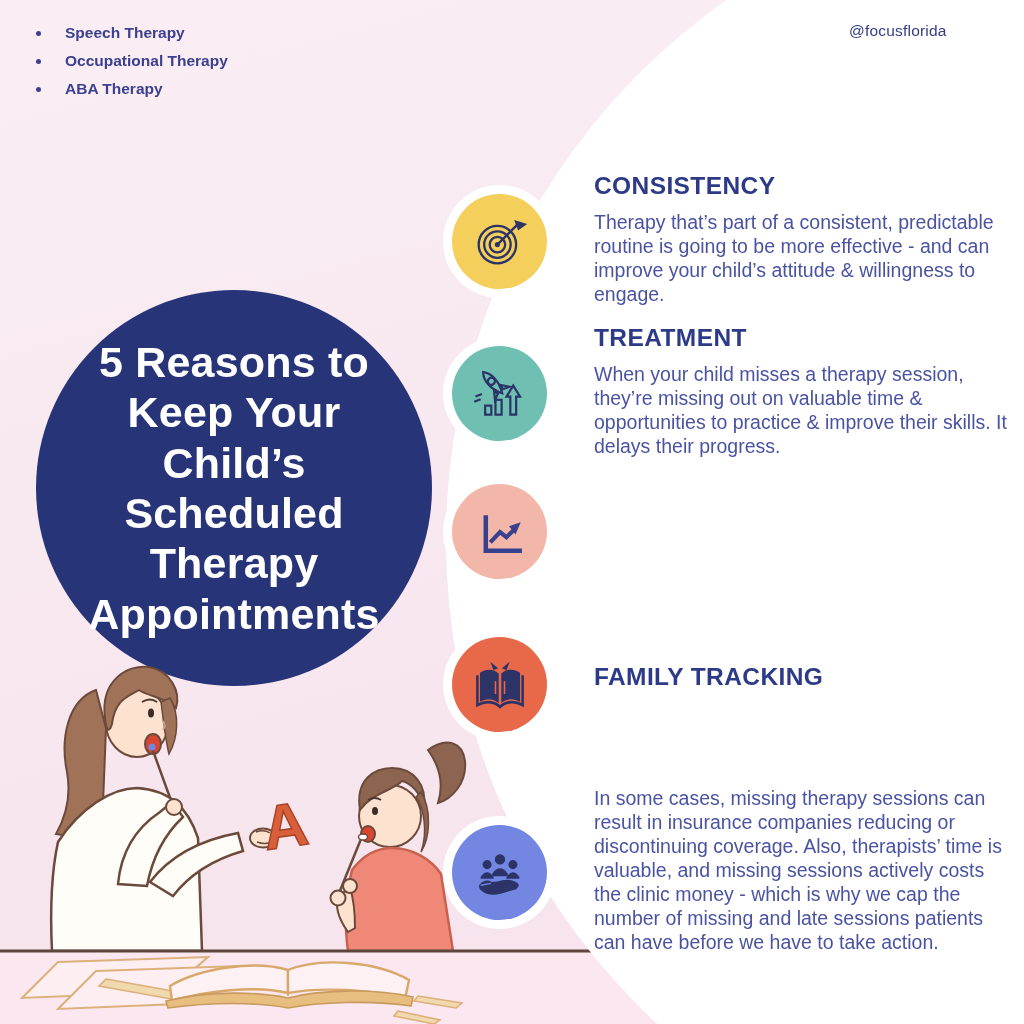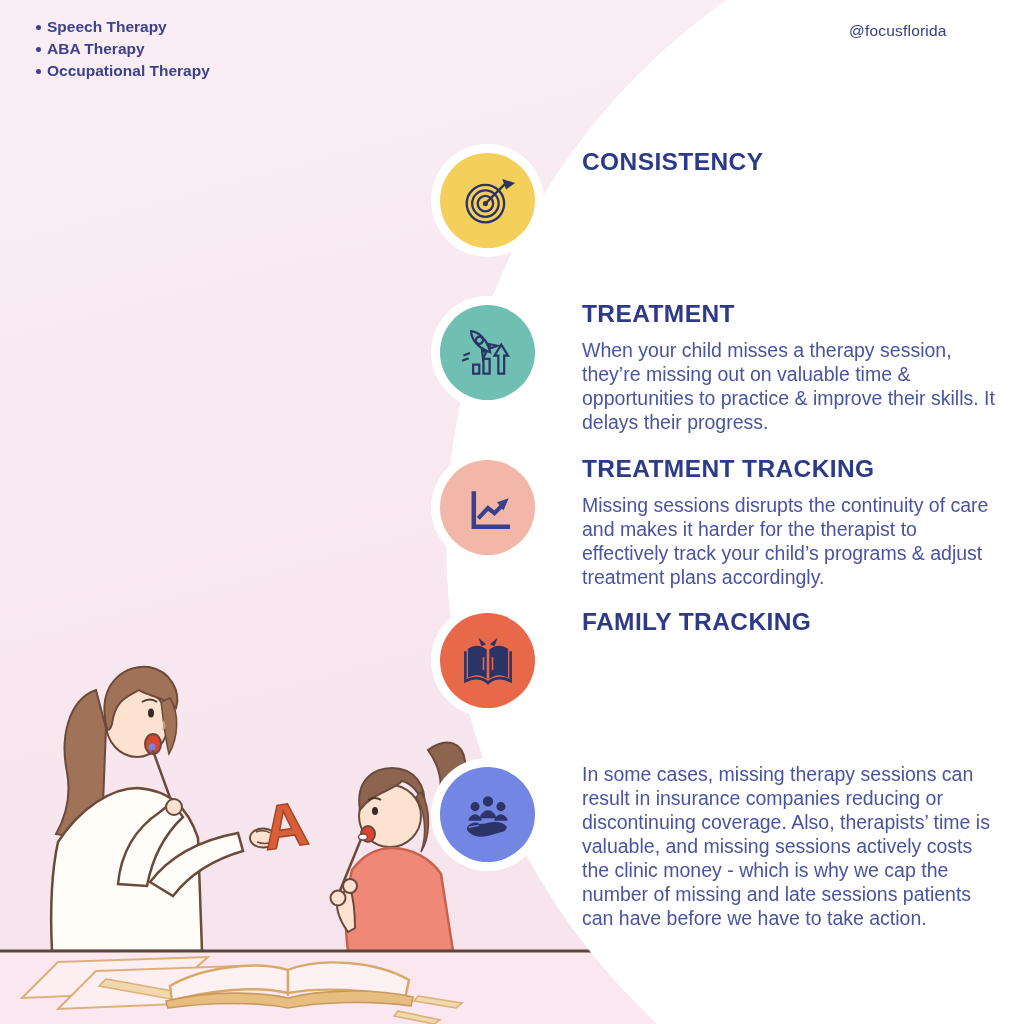--- a/index.html
+++ b/index.html
@@ -8,36 +8,36 @@
     font-family:"Liberation Sans",sans-serif;
     background:linear-gradient(165deg,#faeef4 0%,#f8e8f0 45%,#f6e2ec 100%);
   }
   
   .white-blob{
     position:absolute;left:446px;top:-120px;width:1320px;height:1320px;
     border-radius:50%;background:#ffffff;z-index:3;
   }
   
   .services{position:absolute;left:36px;top:16px;z-index:4;}
-  .service-item{display:flex;align-items:center;gap:6px;height:22px;
-    font-size:15.5px;font-weight:bold;color:#3b418f;}
+  .service-item{display:flex;align-items:center;gap:24px;height:22px;
+    font-size:15.5px;font-weight:bold;color:#3b418f;margin-top:6px;}
   .service-dot{width:5px;height:5px;border-radius:50%;background:#3b418f;flex:0 0 auto;}
   
   .brand{position:absolute;left:849px;top:22px;z-index:4;
     font-size:15.5px;font-weight:normal;color:#343c86;letter-spacing:.2px;}
   
   .big-circle{
     position:absolute;left:36px;top:290px;width:396px;height:396px;border-radius:50%;
     background:#283478;z-index:2;display:flex;align-items:center;justify-content:center;
     text-align:center;
   }
   .big-circle h1{margin:0;color:#ffffff;font-size:43px;line-height:1.17;font-weight:bold;letter-spacing:.2px;}
   .big-circle h1 span{display:block;}
   
-  .row{position:absolute;left:440px;display:flex;align-items:flex-start;z-index:4;width:565px;}
+  .row{position:absolute;left:452px;display:flex;align-items:center;z-index:4;width:565px;margin-top:24px;}
   .row-1{top:148px}.row-2{top:300px}.row-3{top:455px}.row-4{top:608px}.row-5{top:762px}
   .icon-badge{
     width:95px;height:95px;border-radius:50%;flex:0 0 auto;margin-top:5px;
     box-shadow:0 0 0 9px #ffffff;display:flex;align-items:center;justify-content:center;
   }
   .bg-target{background:#f5cf5c}
   .bg-rocket{background:#6fc0b2}
   .bg-chart{background:#f2b7a8}
   .bg-book{background:#e8684a}
   .bg-people{background:#7286e2}
@@ -54,44 +54,55 @@
 
   <div class="white-blob"></div>
 
   <div class="services">
     <div class="service-item">
       <span class="service-dot"></span>
       <span>Speech Therapy</span>
     </div>
     <div class="service-item">
       <span class="service-dot"></span>
-      <span>ABA Therapy</span>
+      <span>Occupational Therapy</span>
     </div>
     <div class="service-item">
       <span class="service-dot"></span>
-      <span>Occupational Therapy</span>
+      <span>ABA Therapy</span>
     </div>
   </div>
 
   <div class="brand">@focusflorida</div>
 
+  <div class="big-circle">
+    <h1>
+      <span>5 Reasons to</span>
+      <span>Keep Your</span>
+      <span>Child’s</span>
+      <span>Scheduled</span>
+      <span>Therapy</span>
+      <span>Appointments</span>
+    </h1>
+  </div>
 
   <div class="row row-1">
     <div class="icon-badge bg-target">
       <svg width="62" height="62" viewBox="0 0 96 96" fill="none">
         <circle cx="44" cy="52" r="29" stroke="#2c3367" stroke-width="3.6"></circle>
         <circle cx="44" cy="52" r="20.5" stroke="#2c3367" stroke-width="3.6"></circle>
         <circle cx="44" cy="52" r="12" stroke="#2c3367" stroke-width="3.6"></circle>
         <circle cx="44" cy="52" r="4" fill="#2c3367"></circle>
         <line x1="44" y1="52" x2="76" y2="20" stroke="#2c3367" stroke-width="3.6"></line>
         <polygon points="70,14 90,20 76,30" fill="#2c3367"></polygon>
       </svg>
     </div>
     <div class="row-text">
       <h2>CONSISTENCY</h2>
+      <p>Therapy that’s part of a consistent, predictable routine is going to be more effective - and can improve your child’s attitude &amp; willingness to engage.</p>
     </div>
   </div>
 
   <div class="row row-2">
     <div class="icon-badge bg-rocket">
       <svg width="62" height="62" viewBox="0 0 96 96" fill="none">
         <g transform="rotate(-42 38 32)" stroke="#2c3367" stroke-width="3.4">
           <path d="M38,8 C46,17 48,34 38,52 C28,34 30,17 38,8 Z" fill="none"></path>
           <circle cx="38" cy="27" r="5.5" fill="none"></circle>
           <path d="M31,41 L23,52 L33,48 Z" fill="none"></path>
@@ -110,24 +121,20 @@
     </div>
   </div>
 
   <div class="row row-3">
     <div class="icon-badge bg-chart">
       <svg width="62" height="62" viewBox="0 0 96 96" fill="none">
         <path d="M26,22 V77 H82" stroke="#39408c" stroke-width="7"></path>
         <path d="M33,64 L48,48 L58,56 L70,44" stroke="#39408c" stroke-width="6.5" fill="none"></path>
         <polygon points="80,33 62,39 72,52" fill="#39408c"></polygon>
       </svg>
-    </div>
-    <div class="row-text">
-      <h2>TREATMENT TRACKING</h2>
-      <p>Missing sessions disrupts the continuity of care and makes it harder for the therapist to effectively track your child’s programs &amp; adjust treatment plans accordingly.</p>
     </div>
   </div>
 
   <div class="row row-4">
     <div class="icon-badge bg-book">
       <svg width="62" height="62" viewBox="0 0 96 96" fill="none">
         <polygon points="38,25 33,12 45,22" fill="#2c3367"></polygon>
         <polygon points="58,25 63,12 51,22" fill="#2c3367"></polygon>
         <path d="M17,29 C27,22 38,23 46,30 L46,76 C38,69 27,68 17,74 Z" fill="#2c3367"></path>
         <path d="M79,29 C69,22 58,23 50,30 L50,76 C58,69 69,68 79,74 Z" fill="#2c3367"></path>

